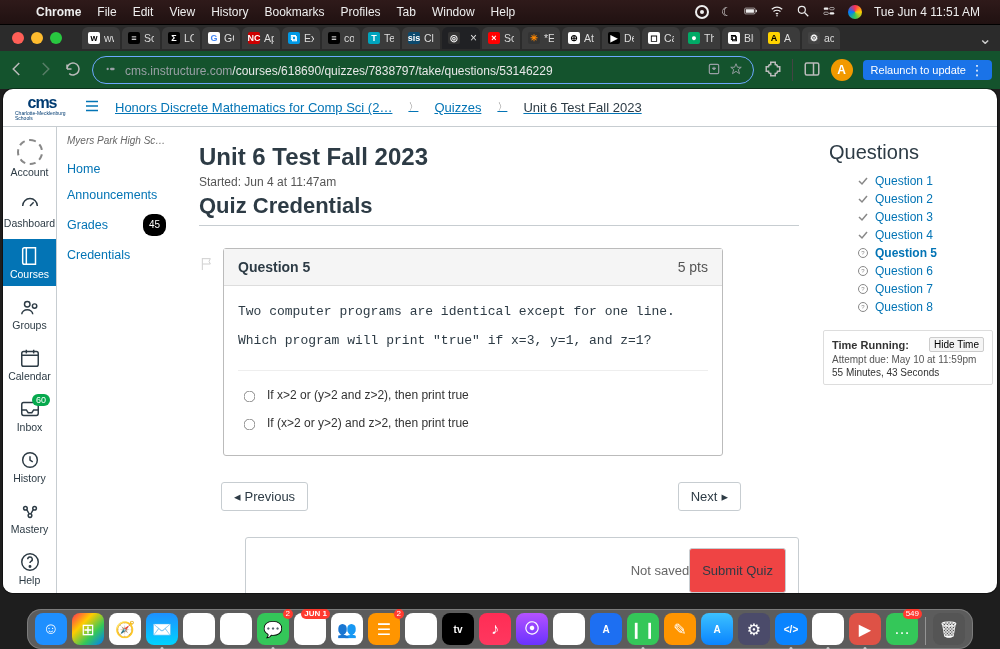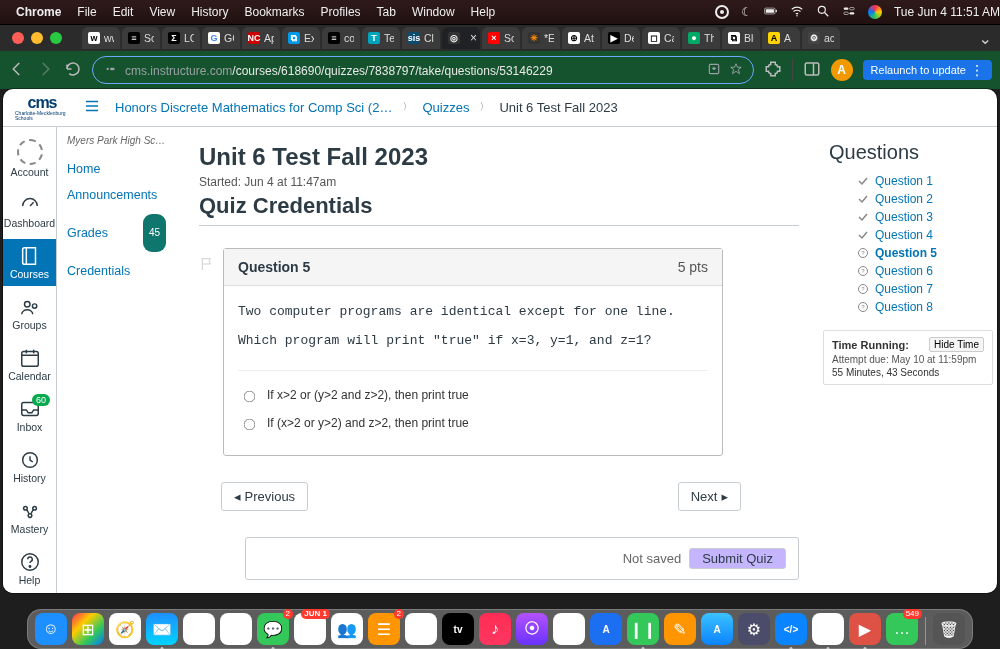--- a/index.html
+++ b/index.html
@@ -8,21 +8,21 @@
     --border:#ccc;
     --canvas-link:#0374b5;
     --panel-border:#c7cdd1;
     --mac-menubar-height:24px;
     --chrome-tab-bg:#3c3c3c;
     --chrome-omni-bg:#3c4043;
   }
   *{box-sizing:border-box;font-family:"Helvetica Neue",Arial,sans-serif;}
   body{margin:0;width:1000px;height:649px;overflow:hidden;background:#1e1e1e;position:relative;}
   
-  .mac-menubar{height:var(--mac-menubar-height);background:linear-gradient(#2f1a1a,#201111);color:#eee;font-size:12px;display:flex;align-items:center;padding:0 0;justify-content:space-between;}
+  .mac-menubar{height:var(--mac-menubar-height);background:linear-gradient(#2f1a1a,#201111);color:#eee;font-size:12px;display:flex;align-items:center;padding:0 20px;justify-content:space-between;}
   .mac-menubar-left{display:flex;align-items:center;gap:16px;}
   .mac-menubar-left .apple{font-size:14px;}
   .mac-menubar-left b{font-weight:700;}
   .mac-menubar-right{display:flex;align-items:center;gap:12px;font-size:12px;}
   .mac-menubar-right svg{width:14px;height:14px;fill:#eee;}
   .dot{width:14px;height:14px;border-radius:50%;border:2px solid #eee;display:inline-block;position:relative;}
   .dot::after{content:"";position:absolute;width:4px;height:4px;border-radius:50%;background:#eee;top:3px;left:3px;}
   
   .window-frame{height:27px;background:#2b2b2b;display:flex;align-items:center;padding-left:12px;gap:8px;border-top:1px solid #000;}
   .traffic{display:flex;gap:7px;margin-right:12px;}
@@ -46,58 +46,58 @@
   .avatar-circle{width:22px;height:22px;border-radius:50%;background:#f29900;color:#fff;font-size:12px;display:flex;align-items:center;justify-content:center;font-weight:600;}
   .relaunch{background:#1a73e8;color:#fff;border-radius:4px;font-size:11px;padding:4px 8px;display:flex;align-items:center;gap:4px;}
   .relaunch .kebab{font-size:14px;line-height:0;}
   .sep-vert{width:1px;height:22px;background:#444;}
   
   .viewport{position:absolute;left:3px;right:3px;top:89px;bottom:56px;border-radius:10px;background:#fff;overflow:hidden;display:flex;flex-direction:column;box-shadow:0 0 0 1px rgba(0,0,0,.4);}
   .canvas-header{height:38px;border-bottom:1px solid var(--panel-border);display:flex;align-items:center;padding:0 12px;gap:14px;color:var(--accent-blue);}
   .cms-logo{width:54px;height:26px;display:flex;align-items:center;justify-content:flex-start;font-weight:800;font-size:16px;color:#003b71;letter-spacing:-1px;flex-direction:column;line-height:1;}
   .cms-logo small{font-size:5px;font-weight:400;color:#003b71;letter-spacing:0;}
   .hamburger svg{width:18px;height:18px;stroke:#0374b5;fill:none;stroke-width:2;}
-  .breadcrumbs{display:flex;align-items:flex-start;gap:10px;font-size:13px;}
+  .breadcrumbs{display:flex;align-items:flex-start;gap:16px;font-size:13px;text-decoration:underline;}
   .breadcrumbs .sep{color:#666;font-size:10px;}
   .breadcrumbs .crumb{color:var(--accent-blue);}
   .breadcrumbs .crumb.current{color:var(--canvas-text);}
   .canvas-body{flex:1;display:flex;min-height:0;}
   
   .global-nav{width:54px;background:#fff;border-right:1px solid var(--panel-border);display:flex;flex-direction:column;align-items:center;padding-top:6px;gap:4px;font-size:10.5px;color:var(--canvas-text);}
   .gn-item{width:100%;display:flex;flex-direction:column;align-items:center;gap:1px;padding:6px 0;position:relative;}
   .gn-item.active{background:#0374b5;color:#fff;}
   .gn-item svg{width:22px;height:22px;fill:none;stroke:currentColor;stroke-width:1.6;}
   .gn-item .avatar{width:26px;height:26px;border-radius:50%;border:2px dashed #888;}
   .gn-badge{position:absolute;top:2px;right:6px;background:#06a94d;color:#fff;border-radius:9px;font-size:9px;padding:0 4px;line-height:12px;min-width:16px;text-align:center;}
   
   .course-nav{width:120px;padding:8px 10px;font-size:12.5px;color:var(--accent-blue);border-right:1px solid transparent;}
   .course-nav .term{font-size:10px;color:#666;font-style:italic;display:block;margin-bottom:10px;white-space:nowrap;overflow:hidden;text-overflow:ellipsis;}
   .course-nav a{display:flex;align-items:center;justify-content:space-between;padding:6px 0;color:var(--accent-blue);text-decoration:none;}
-  .course-nav a .pill{background:#0f766e;color:#fff;border-radius:9px;font-size:10px;padding:12px 6px;line-height:14px;}
+  .course-nav a .pill{background:#000000;color:#fff;border-radius:9px;font-size:10px;padding:4px 6px;line-height:14px;}
   
   .main-col{flex:1;overflow:auto;padding:16px 22px;min-width:0;}
   h1.quiz-title{margin:0;color:var(--canvas-text);font-size:24px;font-weight:700;}
   .started{color:#555;font-size:12px;margin:4px 0 4px;}
   h2.instr{margin:0 0 4px;color:var(--canvas-text);font-size:22px;font-weight:700;}
   .main-hr{border:none;border-top:1px solid var(--panel-border);margin:6px 0 22px;}
   .qrow{display:flex;align-items:flex-start;gap:8px;}
   .flag{width:16px;height:16px;margin-top:8px;opacity:.4;}
   .flag svg{stroke:#888;fill:none;stroke-width:1.5;}
   .question-box{border:1px solid #bbb;border-radius:3px;flex:1;max-width:500px;}
   .q-head{background:#f5f5f5;border-bottom:1px solid #ddd;padding:10px 14px;display:flex;justify-content:space-between;color:#555;font-size:14px;}
   .q-head b{color:var(--canvas-text);font-weight:700;}
   .q-body{padding:18px 14px;font-size:13px;color:var(--canvas-text);}
   .q-body p{margin:0 0 14px;font-family:Liberation Mono, monospace;}
   .answers{border-top:1px solid #eee;margin-top:22px;padding-top:10px;}
   .ans-row{display:flex;align-items:center;gap:8px;padding:6px 0;font-size:12px;color:#333;}
   .ans-row input[type=radio]{transform:scale(.9);}
   .nav-buttons{display:flex;justify-content:space-between;max-width:520px;margin-left:22px;margin-top:26px;}
   .nav-buttons button{background:#fff;border:1px solid #c7cdd1;border-radius:3px;padding:6px 12px;font-size:13px;color:#2d3b45;display:flex;align-items:center;gap:4px;}
-  .submit-bar{border:1px solid #c7cdd1;border-radius:3px;margin-top:26px;max-width:560px;display:flex;align-items:center;justify-content:flex-end;padding:10px 12px;gap:8px;font-size:13px;color:#666;margin-left:46px;}
-  .submit-bar button{background:#c4b5fd;border:1px solid #c7cdd1;border-radius:3px;padding:2px 12px;font-size:13px;color:#2d3b45;}
+  .submit-bar{border:1px solid #c7cdd1;border-radius:3px;margin-top:26px;max-width:560px;display:flex;align-items:center;justify-content:flex-end;padding:10px 12px;gap:0;font-size:13px;color:#666;margin-left:46px;}
+  .submit-bar button{background:#ef4444;border:1px solid #c7cdd1;border-radius:3px;padding:14px 12px;font-size:13px;color:#2d3b45;}
   
   .quiz-sidebar{width:176px;padding:14px 8px;font-size:12px;position:relative;}
   .quiz-sidebar h3{margin:0 0 8px;font-size:20px;font-weight:400;color:var(--canvas-text);}
   .qlist{list-style:none;margin:0;padding:0 0 0 28px;}
   .qlist li{display:flex;align-items:center;gap:6px;padding:2px 0;}
   .qlist li a{color:var(--accent-blue);text-decoration:none;font-size:12px;}
   .qlist li.current a{font-weight:700;}
   .qlist svg{width:12px;height:12px;flex:none;} 
   .timer-card{border:1px solid #ddd;background:#fff;border-radius:2px;margin-top:14px;padding:6px 8px;font-size:11px;color:#555;width:170px;margin-left:-6px;}
   .timer-card .row1{display:flex;justify-content:space-between;align-items:center;}

